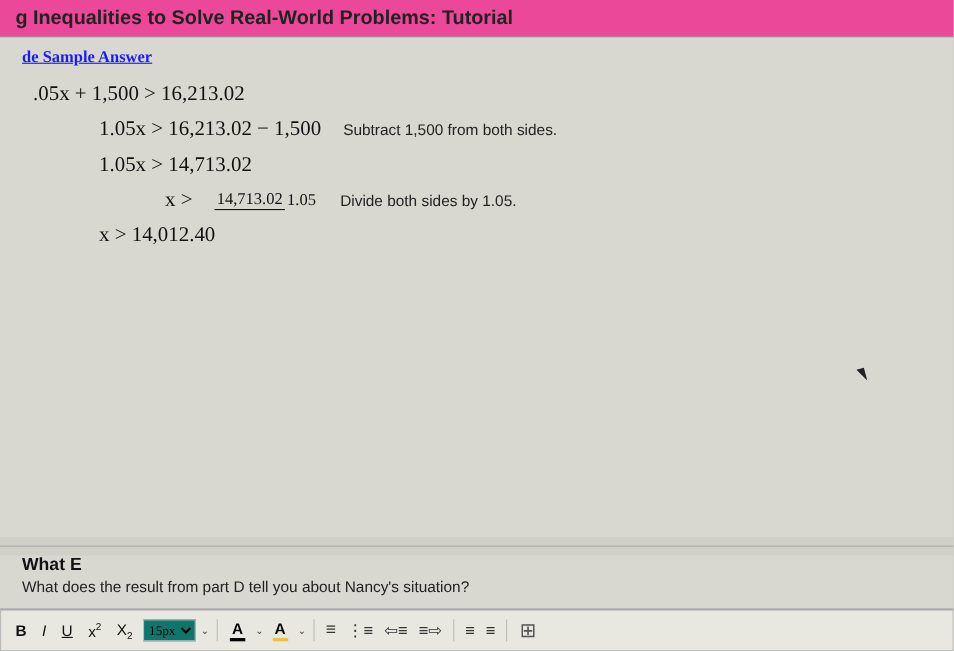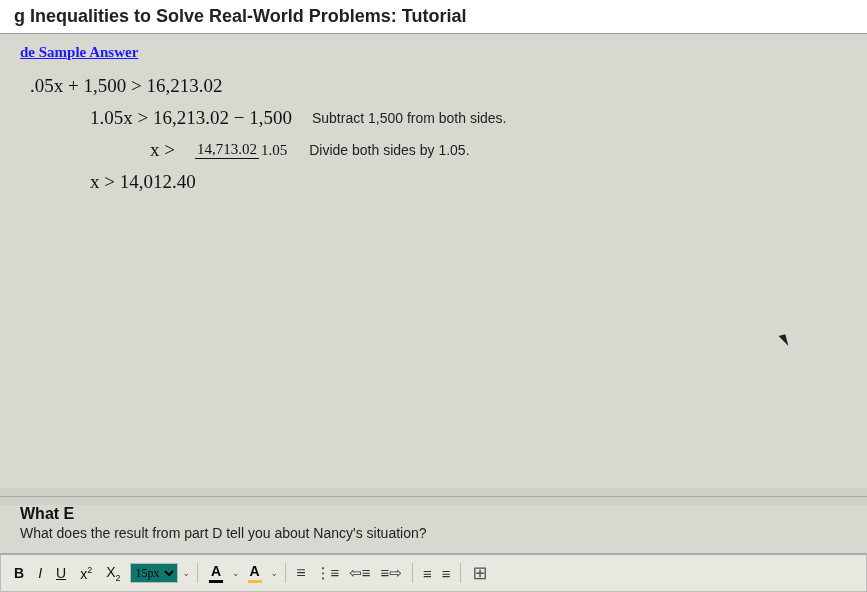--- a/index.html
+++ b/index.html
@@ -16,21 +16,21 @@
     .page-container {
       width: 867px;
       height: 592px;
       display: flex;
       flex-direction: column;
       background: #d0cfc8;
     }
 
     
     .header-bar {
-      background: #ffffff;
+      background: #ec4899;
       padding: 6px 14px;
       font-size: 18px;
       font-weight: bold;
       color: #222;
       font-family: Arial, sans-serif;
       border-bottom: 1px solid #999;
     }
 
     
     .main-content {
@@ -254,20 +254,23 @@
 
       <div class="math-line">
         <span>.05x + 1,500 &gt; 16,213.02</span>
       </div>
 
       <div class="math-line indent1">
         <span>1.05x &gt; 16,213.02 − 1,500</span>
         <span class="annotation">Subtract 1,500 from both sides.</span>
       </div>
 
+      <div class="math-line indent2">
+        <span>1.05x &gt; 14,713.02</span>
+      </div>
 
       <div class="math-line indent3">
         <span style="font-size:19px;">x &gt;</span>
         <span class="fraction">
           <span class="numerator">14,713.02</span>
           <span class="denominator">1.05</span>
         </span>
         <span class="annotation">Divide both sides by 1.05.</span>
       </div>
 

